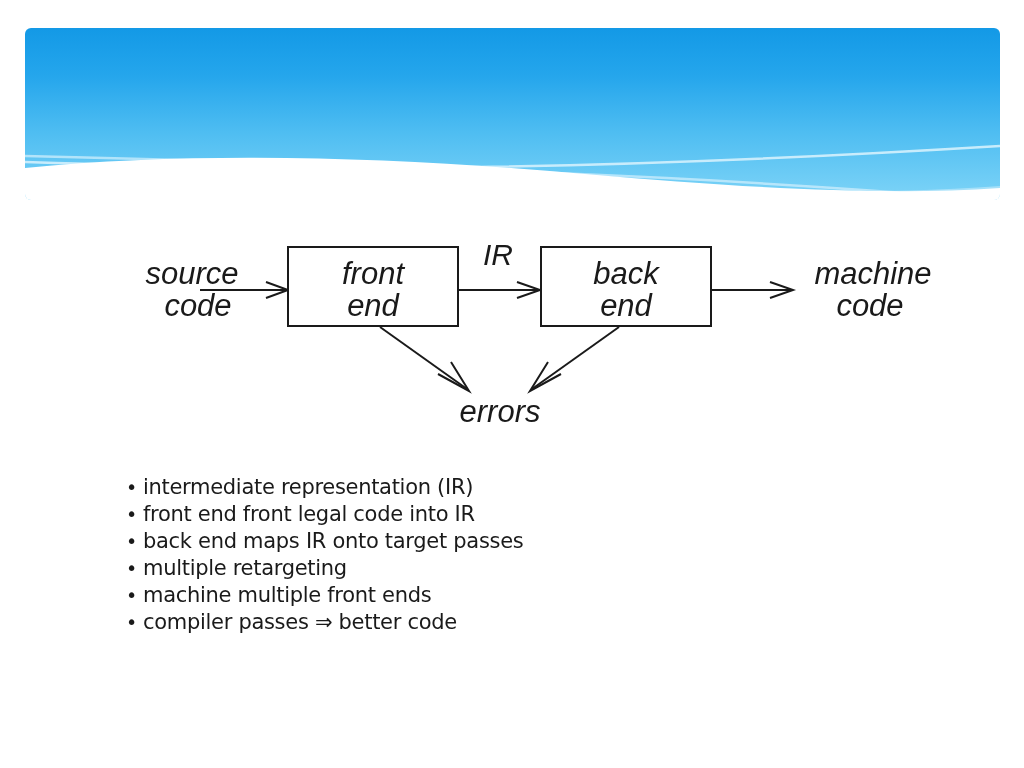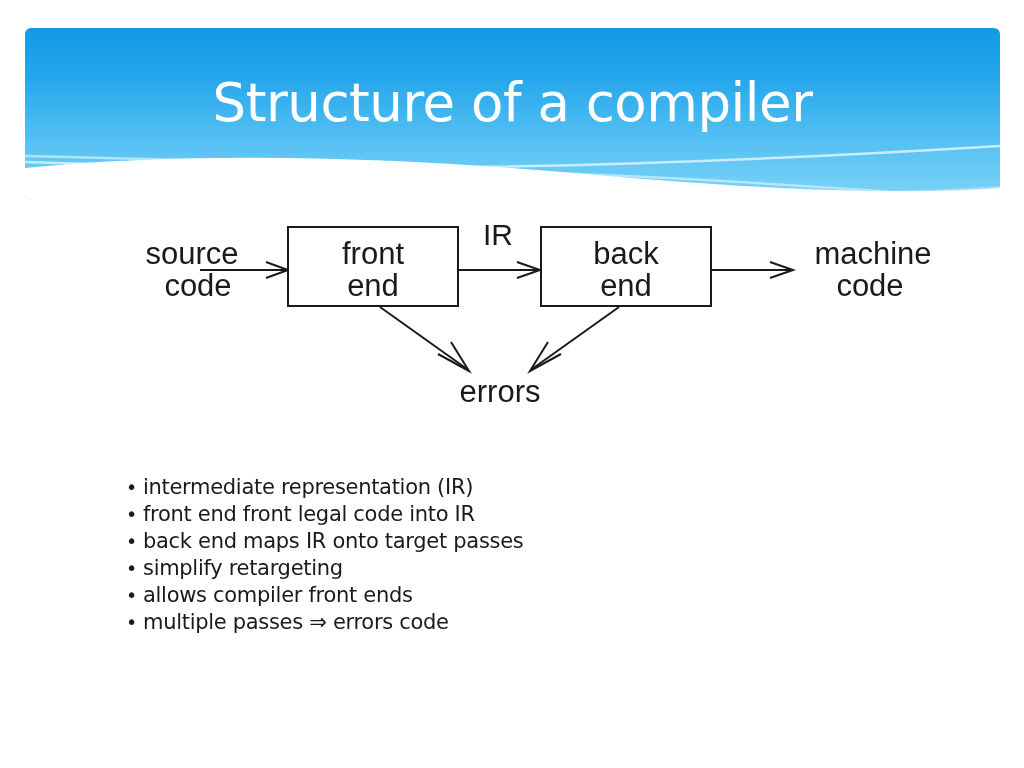--- a/index.html
+++ b/index.html
@@ -55,23 +55,24 @@
     letter-spacing: -0.5px;
     line-height: 1.1;
     white-space: nowrap;
     z-index: 3;
   }
 
   
   #diagram {
     position: absolute;
     left: 80px;
-    top: 212px;
+    top: 232px;
     width: 880px;
     height: 210px;
+    font-style: italic;
   }
   #diagram svg {
     display: block;
   }
   .diag-label {
     font-family: "Liberation Sans", sans-serif;
     fill: #1a1a1a;
     font-size: 31px;
     font-weight: 400;
   }
@@ -133,21 +134,20 @@
   <div id="title-banner">
     <svg id="banner-waves" viewBox="0 0 975 172" preserveAspectRatio="none">
 
       <path d="M 0,134 C 260,142 520,146 975,118" stroke="#cdeefc" stroke-width="2.5" fill="none" opacity="0.95"></path>
       <path d="M 975,172 C 820,160 600,142 0,128" stroke="#cdeefc" stroke-width="2.5" fill="none" opacity="0.75"></path>
 
       <path d="M 0,140 C 180,122 380,130 560,146 C 720,160 860,168 975,160 L 975,172 L 0,172 Z" fill="#ffffff"></path>
 
       <path d="M 400,148 C 600,162 800,170 975,158 L 975,172 L 420,172 Z" fill="#ffffff" opacity="0.35"></path>
     </svg>
-    <div id="slide-title">Structure of a compiler</div>
   </div>
 
   <div id="diagram">
     <svg width="880" height="210" viewBox="0 0 880 210">
 
       <g>
         <text class="diag-label" x="112" y="52" text-anchor="middle">source</text>
         <text class="diag-label" x="118" y="84" text-anchor="middle">code</text>
       </g>
 
@@ -219,28 +219,28 @@
       <span class="bullet-text">front end front legal code into IR</span>
     </div>
 
     <div class="bullet-row">
       <span class="bullet-dot">•</span>
       <span class="bullet-text">back end maps IR onto target passes</span>
     </div>
 
     <div class="bullet-row">
       <span class="bullet-dot">•</span>
-      <span class="bullet-text">simplify retargeting</span>
-    </div>
-
-    <div class="bullet-row">
-      <span class="bullet-dot">•</span>
-      <span class="bullet-text">allows compiler front ends</span>
-    </div>
-
-    <div class="bullet-row">
-      <span class="bullet-dot">•</span>
-      <span class="bullet-text">multiple passes ⇒ errors code</span>
+      <span class="bullet-text">multiple retargeting</span>
+    </div>
+
+    <div class="bullet-row">
+      <span class="bullet-dot">•</span>
+      <span class="bullet-text">machine multiple front ends</span>
+    </div>
+
+    <div class="bullet-row">
+      <span class="bullet-dot">•</span>
+      <span class="bullet-text">compiler passes ⇒ better code</span>
     </div>
 
   </div>
 
 </div>
 
 </body></html>

